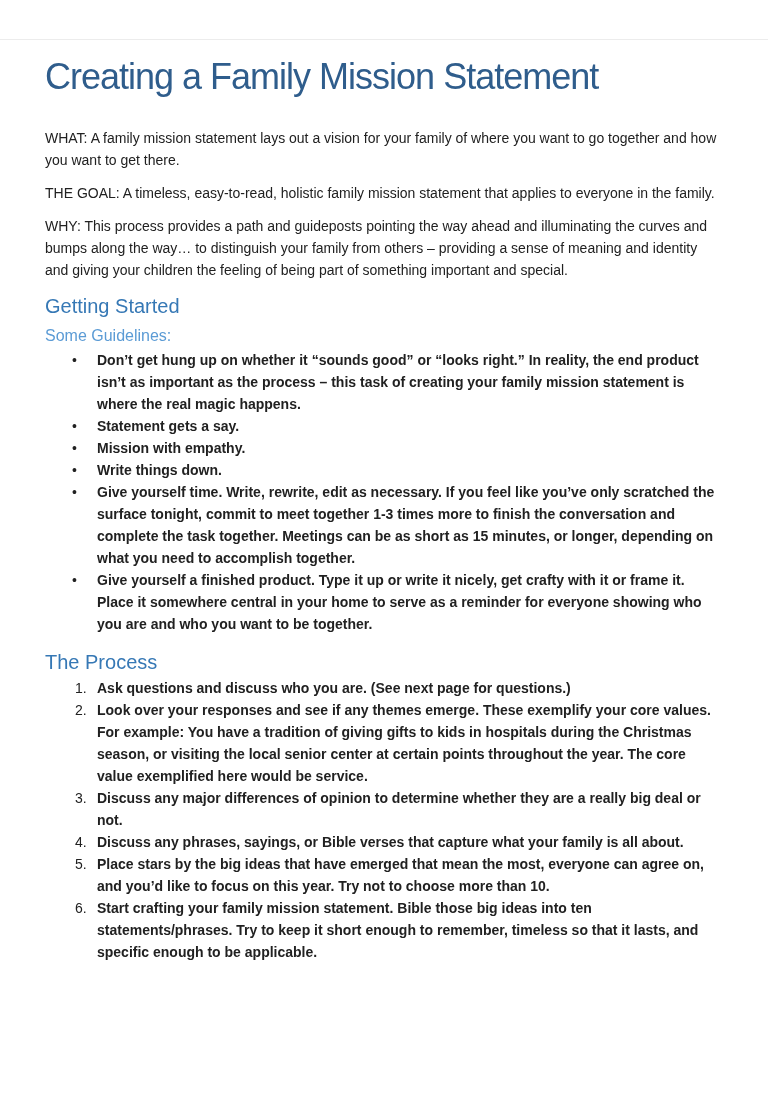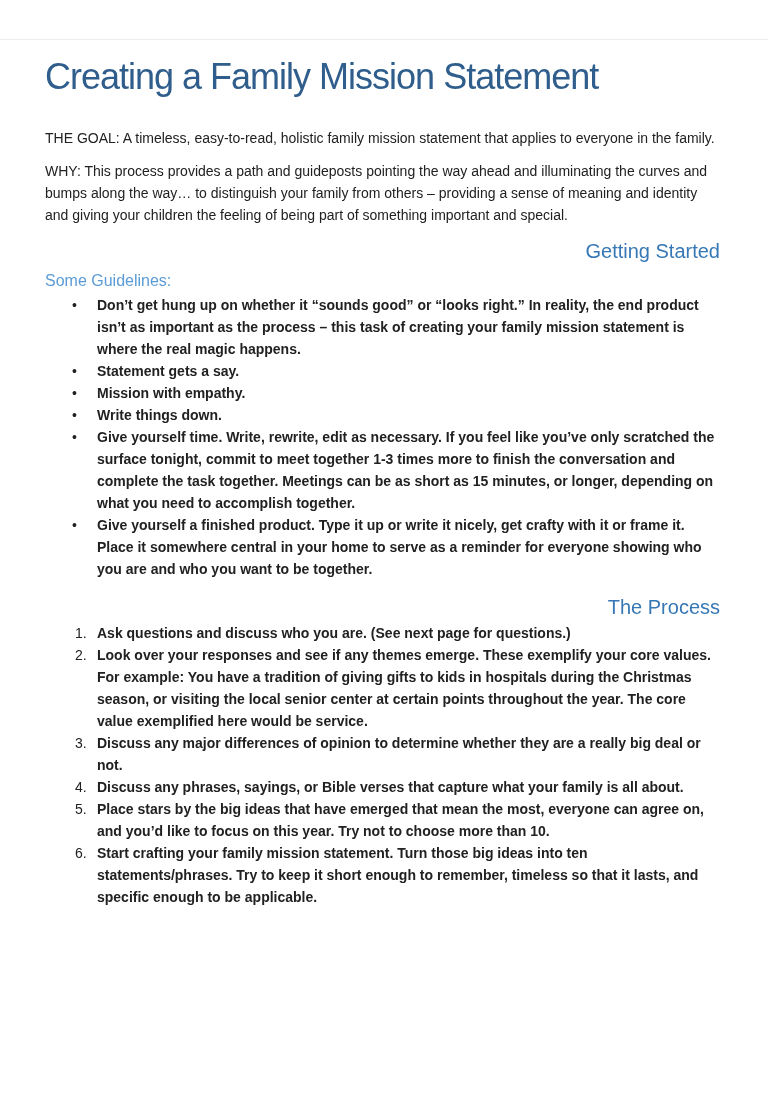--- a/index.html
+++ b/index.html
@@ -44,21 +44,20 @@
     margin: 0 0 11px 0;
     font-size: 14px;
     line-height: 22px;
   }
   .h-section {
     margin: 12px 0 6px 0;
     font-size: 20px;
     font-weight: 400;
     line-height: 26px;
     color: var(--heading, #3678b5);
-    text-align: right;
   }
   .h-section.process {
     margin-top: 14px;
     margin-bottom: 2px;
   }
   .h-sub {
     margin: 0 0 2px 0;
     font-size: 16px;
     font-weight: 400;
     line-height: 22px;
@@ -86,20 +85,21 @@
 </head>
 <body>
 
 <div class="canvas">
   <div class="page-top-edge"></div>
 
   <div class="content">
 
     <h1 class="doc-title">Creating a Family Mission Statement</h1>
 
+    <p class="para">WHAT: A family mission statement lays out a vision for your family of where you want to go together and how you want to get there.</p>
     <p class="para">THE GOAL: A timeless, easy-to-read, holistic family mission statement that applies to everyone in the family.</p>
     <p class="para">WHY: This process provides a path and guideposts pointing the way ahead and illuminating the curves and bumps along the way… to distinguish your family from others – providing a sense of meaning and identity and giving your children the feeling of being part of something important and special.</p>
 
     <h2 class="h-section">Getting Started</h2>
     <h3 class="h-sub">Some Guidelines:</h3>
 
     <ul class="doc-list">
       <li>
         <span class="marker">•</span>
         <span class="li-text">Don’t get hung up on whether it “sounds good” or “looks right.” In reality, the end product isn’t as important as the process – this task of creating your family mission statement is where the real magic happens.</span>
@@ -144,18 +144,18 @@
       <li>
         <span class="marker">4.</span>
         <span class="li-text">Discuss any phrases, sayings, or Bible verses that capture what your family is all about.</span>
       </li>
       <li>
         <span class="marker">5.</span>
         <span class="li-text">Place stars by the big ideas that have emerged that mean the most, everyone can agree on, and you’d like to focus on this year. Try not to choose more than 10.</span>
       </li>
       <li>
         <span class="marker">6.</span>
-        <span class="li-text">Start crafting your family mission statement. Turn those big ideas into ten statements/phrases. Try to keep it short enough to remember, timeless so that it lasts, and specific enough to be applicable.</span>
+        <span class="li-text">Start crafting your family mission statement. Bible those big ideas into ten statements/phrases. Try to keep it short enough to remember, timeless so that it lasts, and specific enough to be applicable.</span>
       </li>
     </ol>
 
   </div>
 </div>
 
 </body></html>

